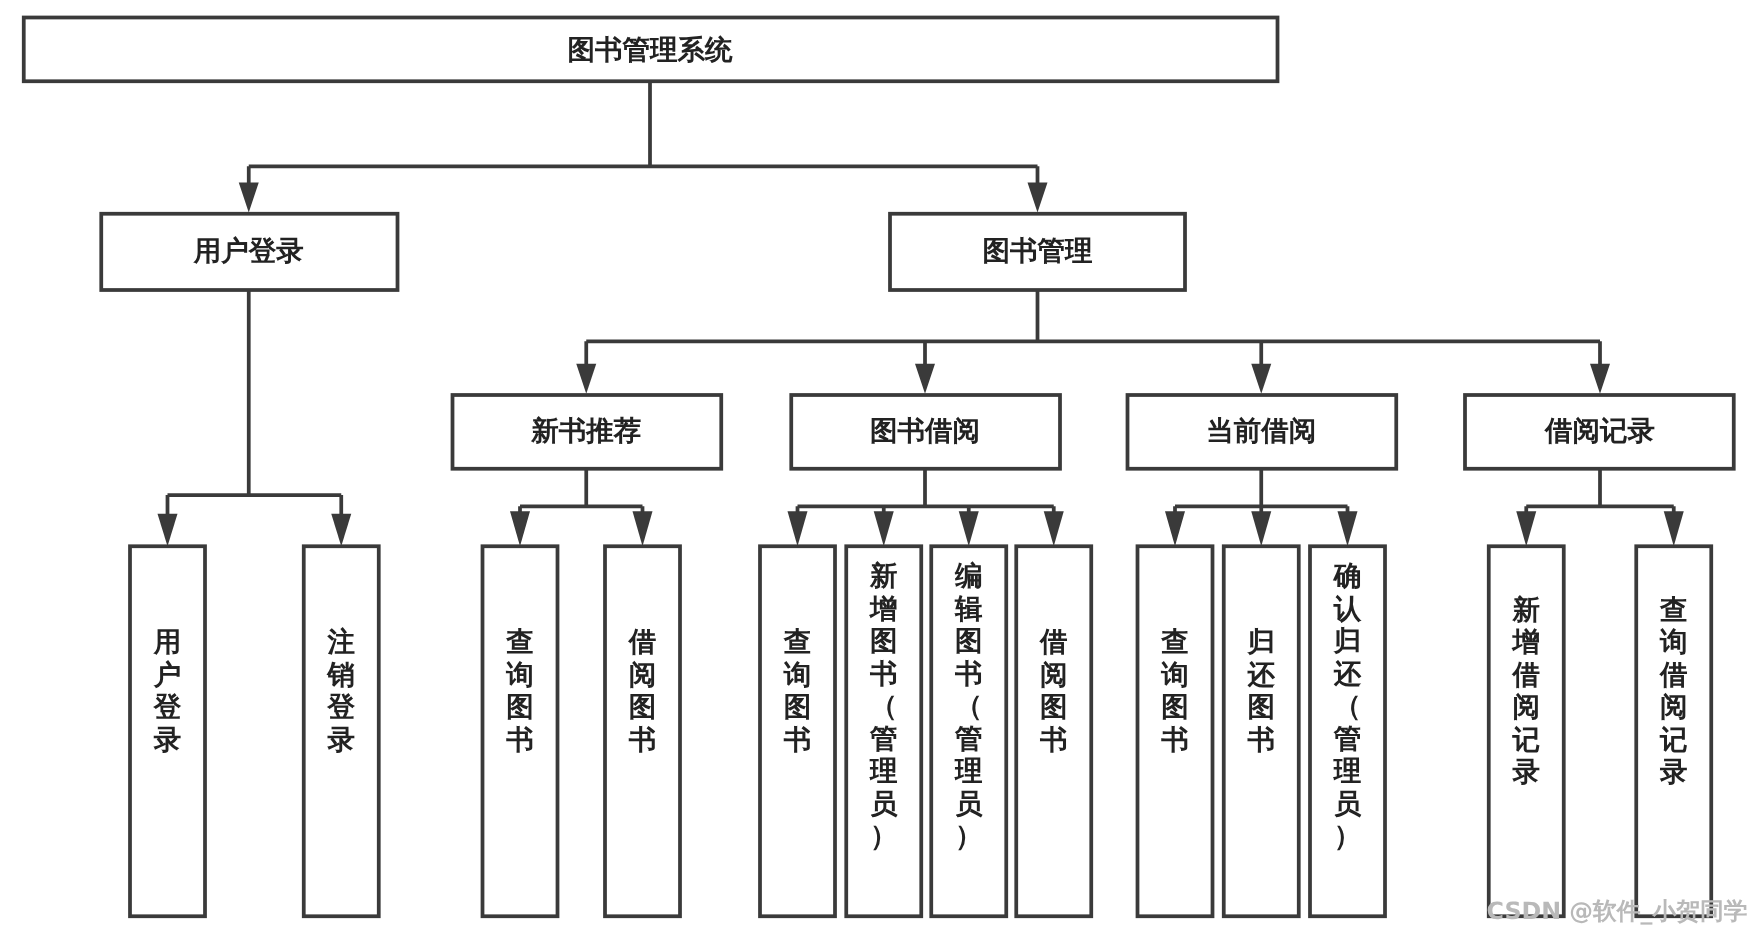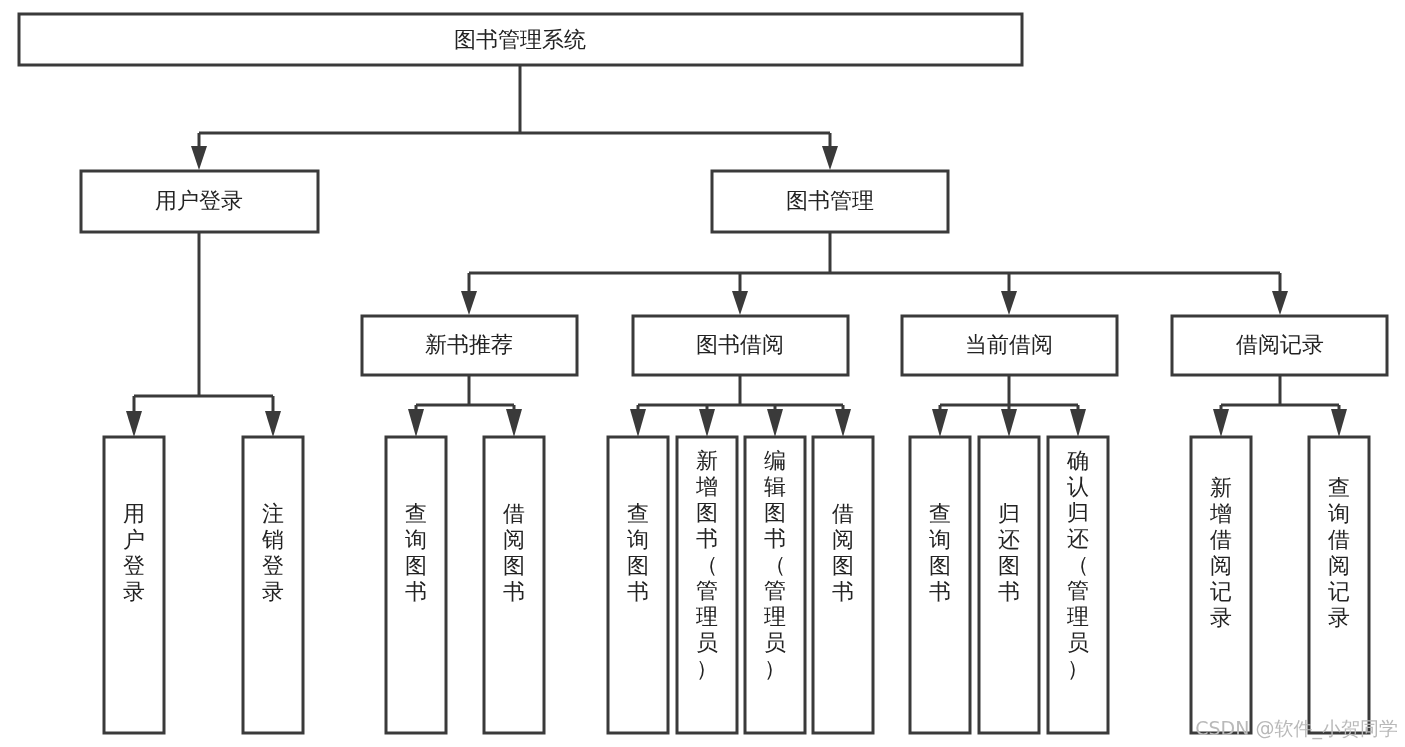--- a/index.html
+++ b/index.html
@@ -9,20 +9,21 @@
   }
   body {
     font-family: "DejaVu Sans", "Liberation Sans", sans-serif;
   }
   #diagram-root {
     position: relative;
     width: 1405px;
     height: 747px;
     background: #ffffff;
     overflow: hidden;
+    font-weight: bold;
   }
   svg.diagram-canvas {
     position: absolute;
     top: 0;
     left: 0;
     width: 1405px;
     height: 747px;
   }
   .node-box {
     fill: #ffffff;

